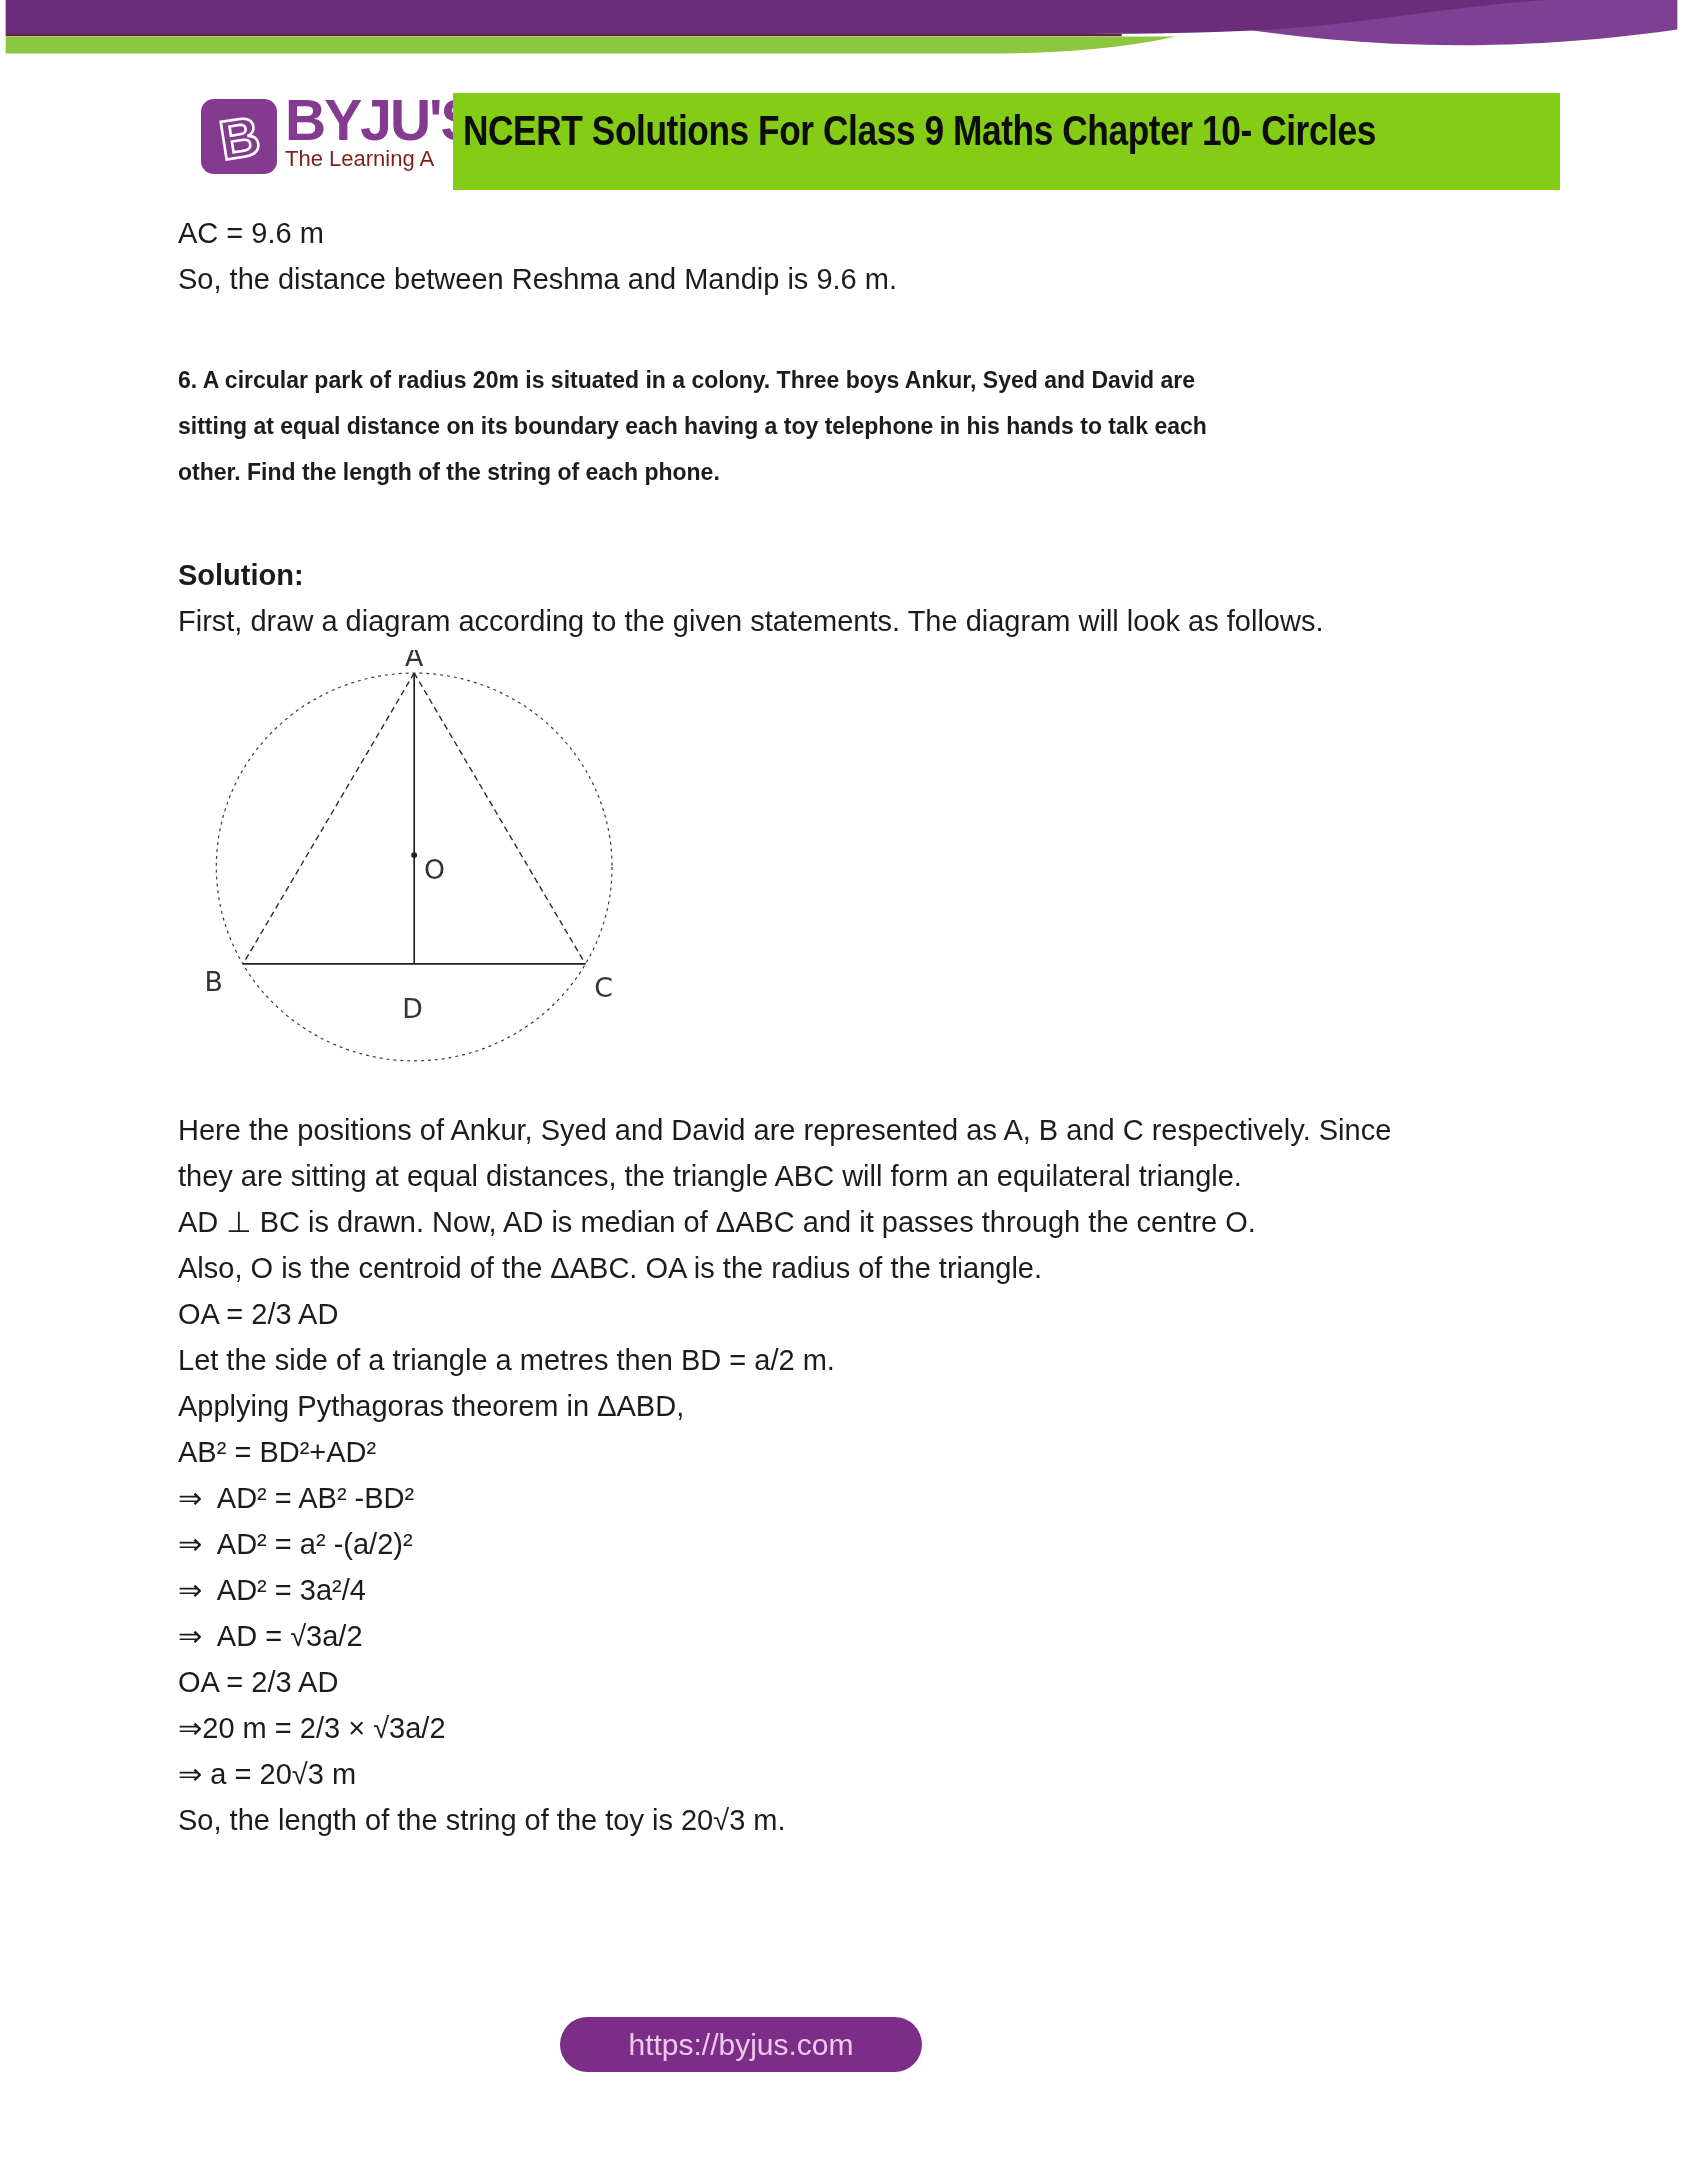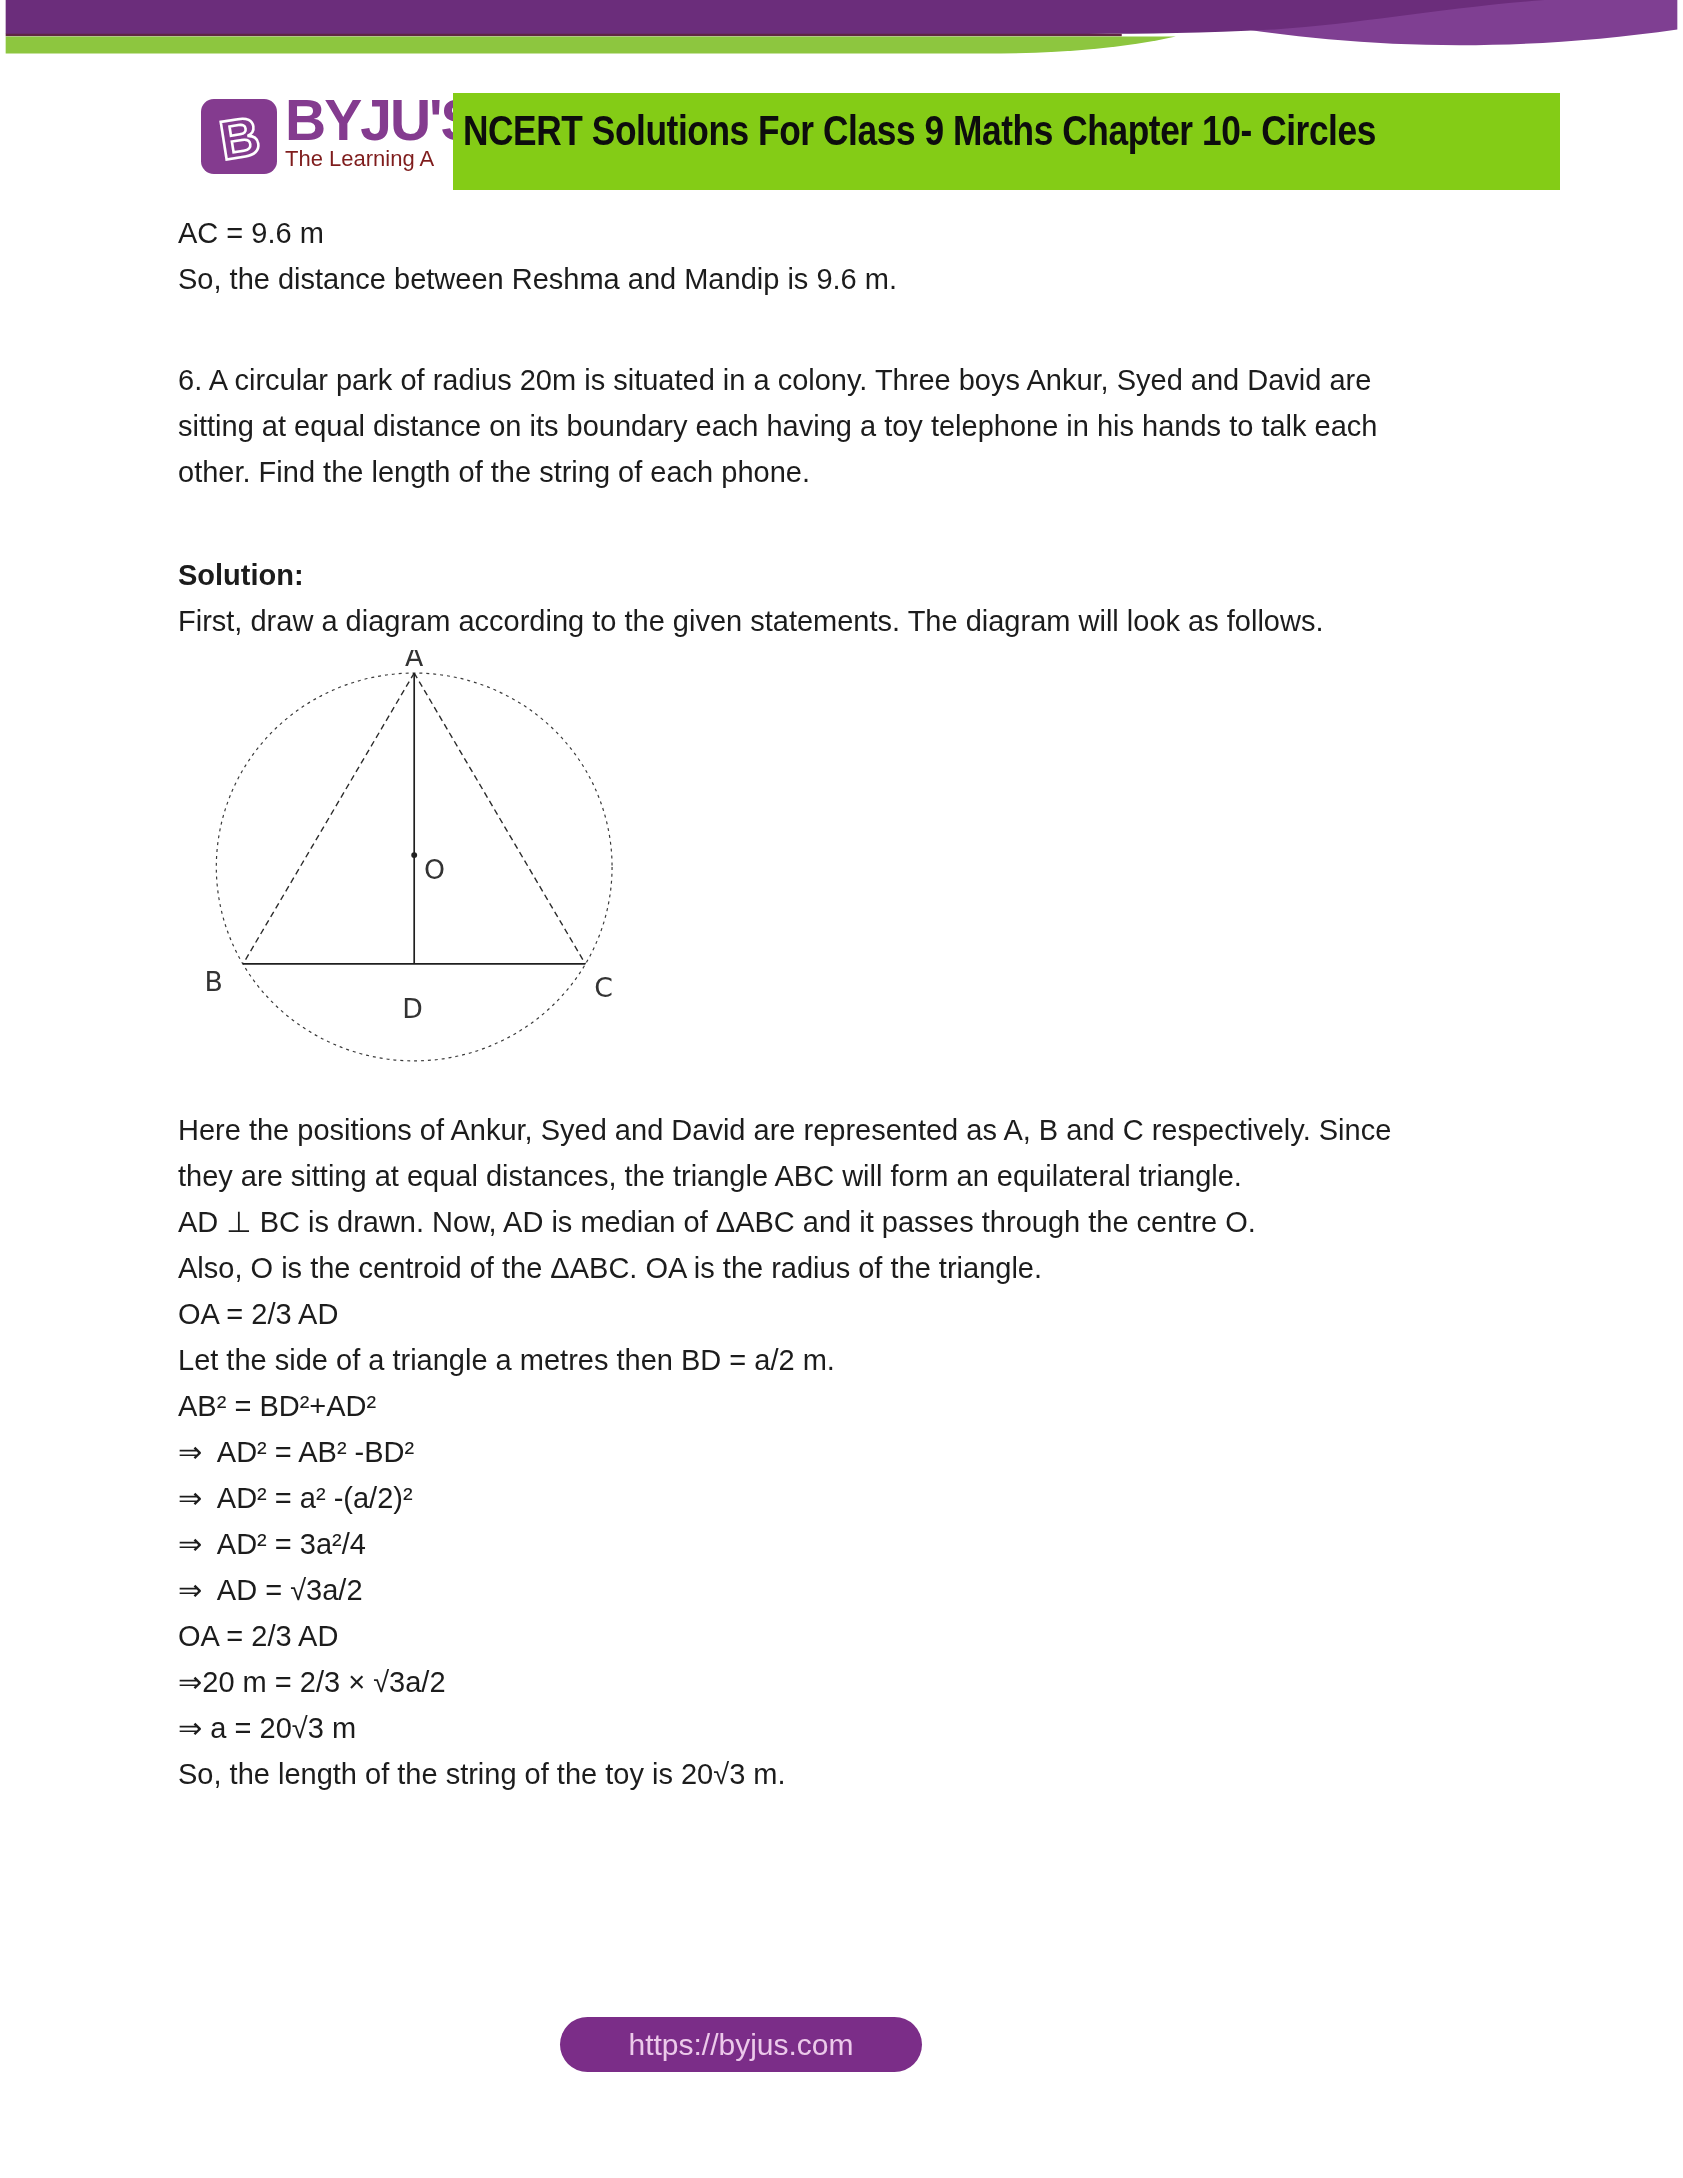--- a/index.html
+++ b/index.html
@@ -25,21 +25,21 @@
     font-size:42px; font-weight:bold; color:#0d0d0d; letter-spacing:-0.5px;
     transform:scaleX(0.84); transform-origin:left center; display:inline-block;
   }
   
   .content {
     position:absolute; left:178px; top:210px; width:1386px;
     font-size:29px; line-height:46px;
   }
   .content p { margin:0; }
   .multiline { white-space:pre-line; }
-  .question { font-weight:normal; margin-top:55px !important; font-size:29px; }
+  .question { font-weight:bold; margin-top:55px !important; font-size:23px; }
   .solution-label { font-weight:bold; margin-top:57px !important; }
   .diagram { margin:6px 0 16px -25px; width:465px; height:428px; }
   .diagram text { font-family:"DejaVu Sans", sans-serif; fill:#333333; font-size:27px; }
   
   .footer-btn {
     position:absolute; left:560px; top:2017px; width:362px; height:55px;
     border-radius:28px; background:var(--button-bg, #7b2d88);
     display:flex; align-items:center; justify-content:center;
     cursor:pointer;
   }
@@ -95,20 +95,21 @@
       <text x="252" y="372">D</text>
       <text x="274" y="231">O</text>
     </svg>
 
     <p class="multiline">Here the positions of Ankur, Syed and David are represented as A, B and C respectively. Since
 they are sitting at equal distances, the triangle ABC will form an equilateral triangle.</p>
     <p>AD ⊥ BC is drawn. Now, AD is median of ΔABC and it passes through the centre O.</p>
     <p>Also, O is the centroid of the ΔABC. OA is the radius of the triangle.</p>
     <p>OA = 2/3 AD</p>
     <p>Let the side of a triangle a metres then BD = a/2 m.</p>
+    <p>Applying Pythagoras theorem in ΔABD,</p>
     <p>AB² = BD²+AD²</p>
     <p>⇒&nbsp; AD² = AB² -BD²</p>
     <p>⇒&nbsp; AD² = a² -(a/2)²</p>
     <p>⇒&nbsp; AD² = 3a²/4</p>
     <p>⇒&nbsp; AD = √3a/2</p>
     <p>OA = 2/3 AD</p>
     <p>⇒20 m = 2/3 × √3a/2</p>
     <p>⇒ a = 20√3 m</p>
     <p>So, the length of the string of the toy is 20√3 m.</p>
   </div>

